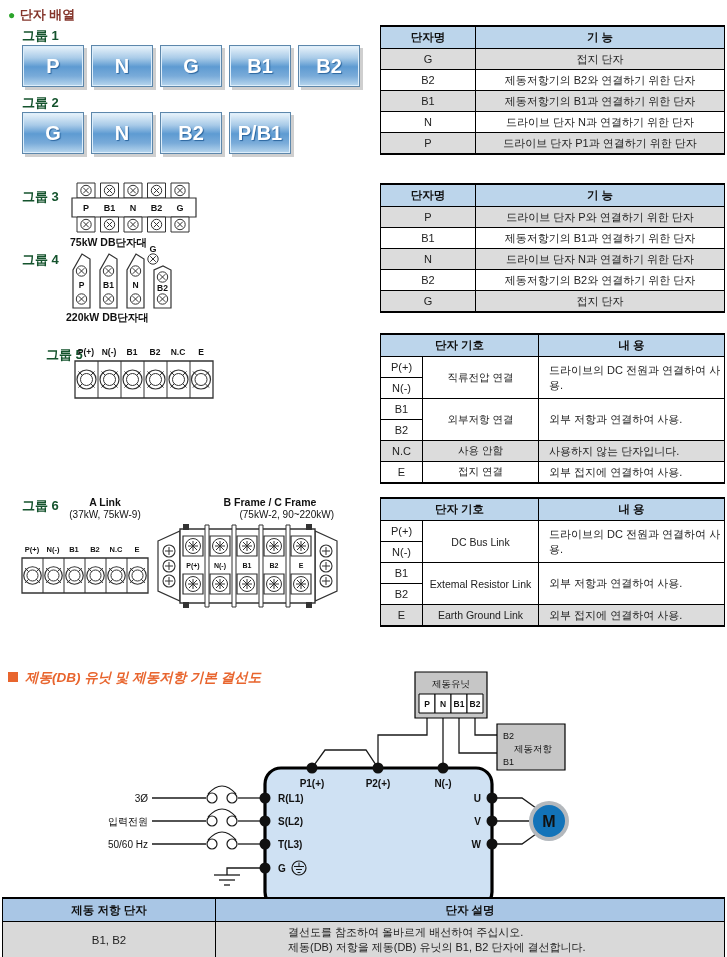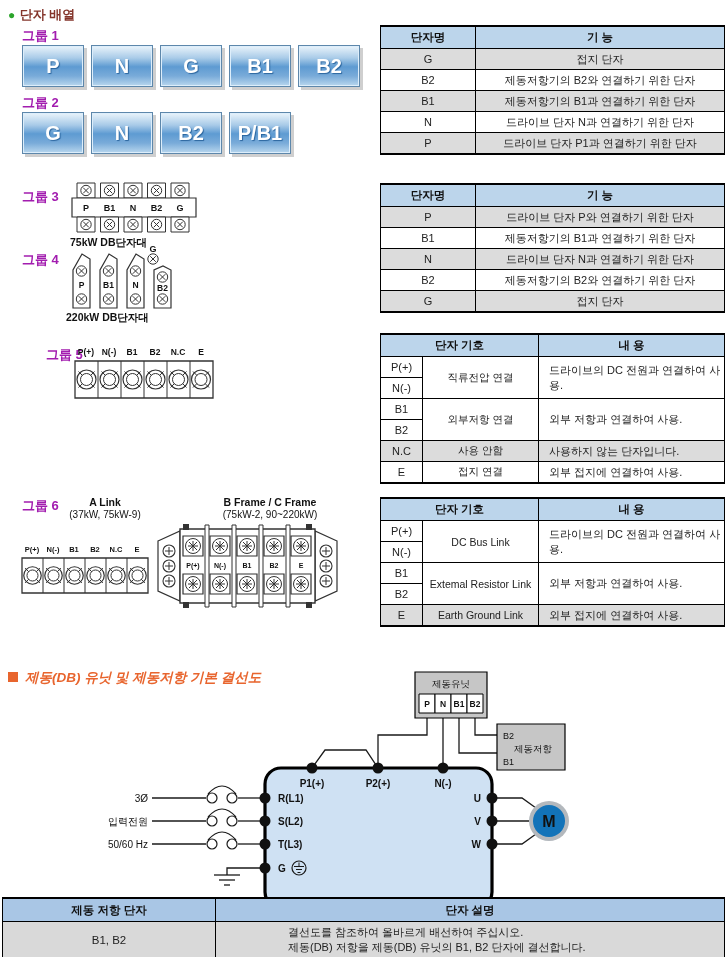--- a/index.html
+++ b/index.html
@@ -4,21 +4,21 @@
 <style>
   html,body{margin:0;padding:0;background:#fff;font-family:"Liberation Sans",sans-serif;}
   #page{position:relative;width:727px;height:957px;background:#fff;overflow:hidden;padding-left:8px;}
   .abs{position:absolute;}
 
   
   .sec1-title{color:#84352b;font-weight:bold;font-size:13px;}
   .bullet{color:#2ba52b;font-size:12px;}
   .sec2-title{color:#e8652e;font-weight:bold;font-size:13.5px;}
   .sq{display:inline-block;width:10px;height:10px;background:#e8652e;margin-right:7px;}
-  .grp{color:#a21caf;font-weight:bold;font-size:13px;}
+  .grp{color:#14532d;font-weight:bold;font-size:13px;}
 
   
   .term-btn{position:absolute;width:60px;height:40px;display:flex;align-items:center;justify-content:center;
     background:linear-gradient(180deg,#eaf4fb 0%,#a9cbe8 30%,#5e9bd2 52%,#79abd9 75%,#b9d7ee 100%);
     border:1px solid #5d87ab;box-shadow:3px 3px 0 0 #cfcfcf, inset 0 0 0 1px #ddeefb;
     color:#fff;font-weight:bold;font-size:20px;text-shadow:1px 1px 1px rgba(20,80,140,.75);}
 
   
   .rtable{border-collapse:collapse;width:100%;table-layout:fixed;background:#fff;
     border-top:2px solid #000;border-bottom:2px solid #000;}
@@ -187,21 +187,21 @@
       <use href="#rs" x="82.5" y="33.5"></use>
         <use href="#rs" x="105.5" y="33.5"></use>
         <use href="#rs" x="128" y="33.5"></use>
     </g>
   </svg>
 
   <div class="abs grp" style="left:22px;top:497px;">그룹 6</div>
   <div class="abs cap2" style="left:45px;top:496px;width:120px;">A Link</div>
   <div class="abs subcap" style="left:45px;top:509px;width:120px;">(37kW, 75kW-9)</div>
   <div class="abs cap2" style="left:190px;top:496px;width:160px;">B Frame / C Frame</div>
-  <div class="abs subcap" style="left:190px;top:509px;width:160px;">(75kW-2, 90~220kW)</div>
+  <div class="abs subcap" style="left:174px;top:509px;width:160px;text-align:right;">(75kW-2, 90~220kW)</div>
 
   <svg class="abs dwg" style="left:20px;top:543px;" width="130" height="54" viewBox="0 0 130 54">
     <g font-size="7.5" font-weight="bold" text-anchor="middle">
       <text x="12" y="9">P(+)</text>
       <text x="33" y="9">N(-)</text>
       <text x="54" y="9">B1</text>
       <text x="75" y="9">B2</text>
       <text x="96" y="9">N.C</text>
       <text x="117" y="9">E</text>
     </g>

